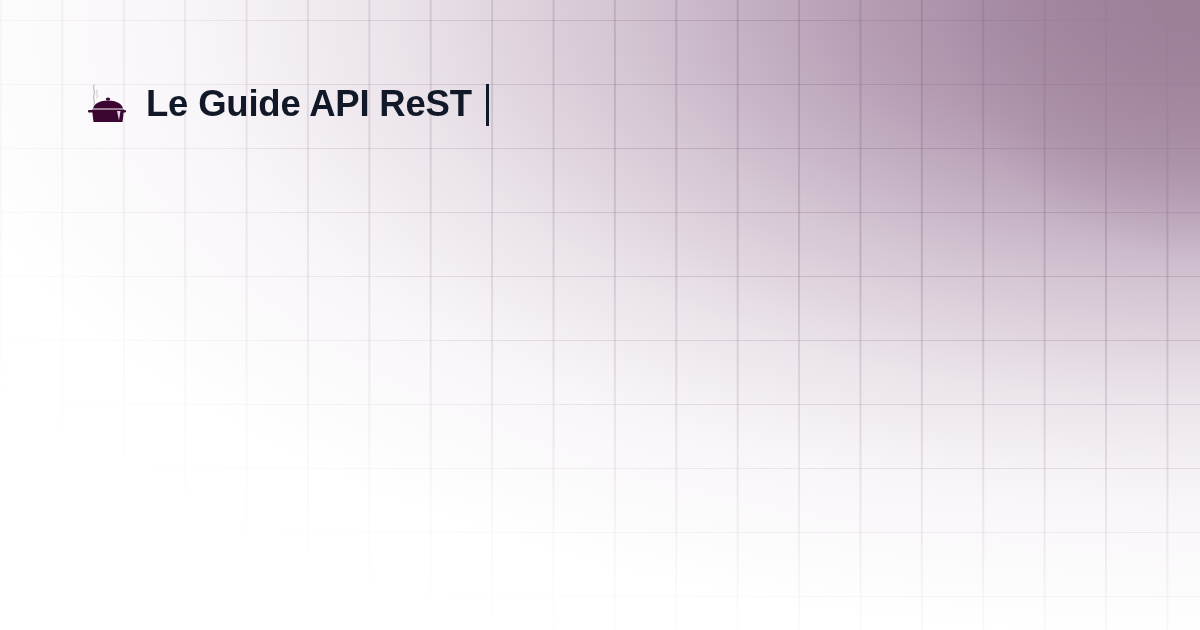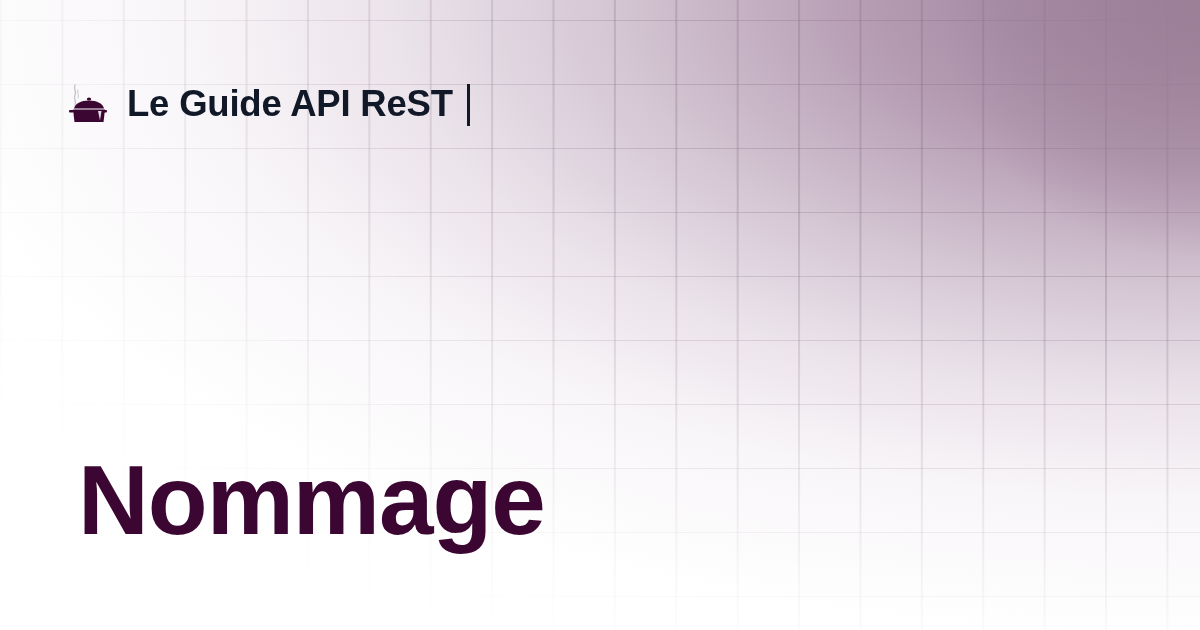--- a/index.html
+++ b/index.html
@@ -45,21 +45,21 @@
     }
     
     .corner-fade {
       position: absolute;
       inset: 0;
       background: radial-gradient(circle 260px at 1200px 0px,
         rgba(156,128,152,0.95) 0%, rgba(160,132,156,0.6) 45%, rgba(160,132,156,0) 100%);
     }
     .header {
       position: absolute;
-      left: 67px;
+      left: 86px;
       top: 82px;
       height: 44px;
       display: flex;
       align-items: center;
     }
     .logo {
       width: 42px;
       height: 44px;
       display: block;
     }
@@ -120,14 +120,13 @@
       <path d="M6 27.5 H38 L36.5 40 H7.5 Z" fill="#3b0632"></path>
 
       <path d="M31 29 L34.5 29 L33 38.5 Z" fill="#ffffff" opacity="0.85"></path>
     </svg>
     <div class="brand">
       <span>Le Guide API ReST</span>
       <span class="sep"></span>
     </div>
   </div>
 
-  <div class="title">Nommage</div>
 </div>
 
 </body></html>

